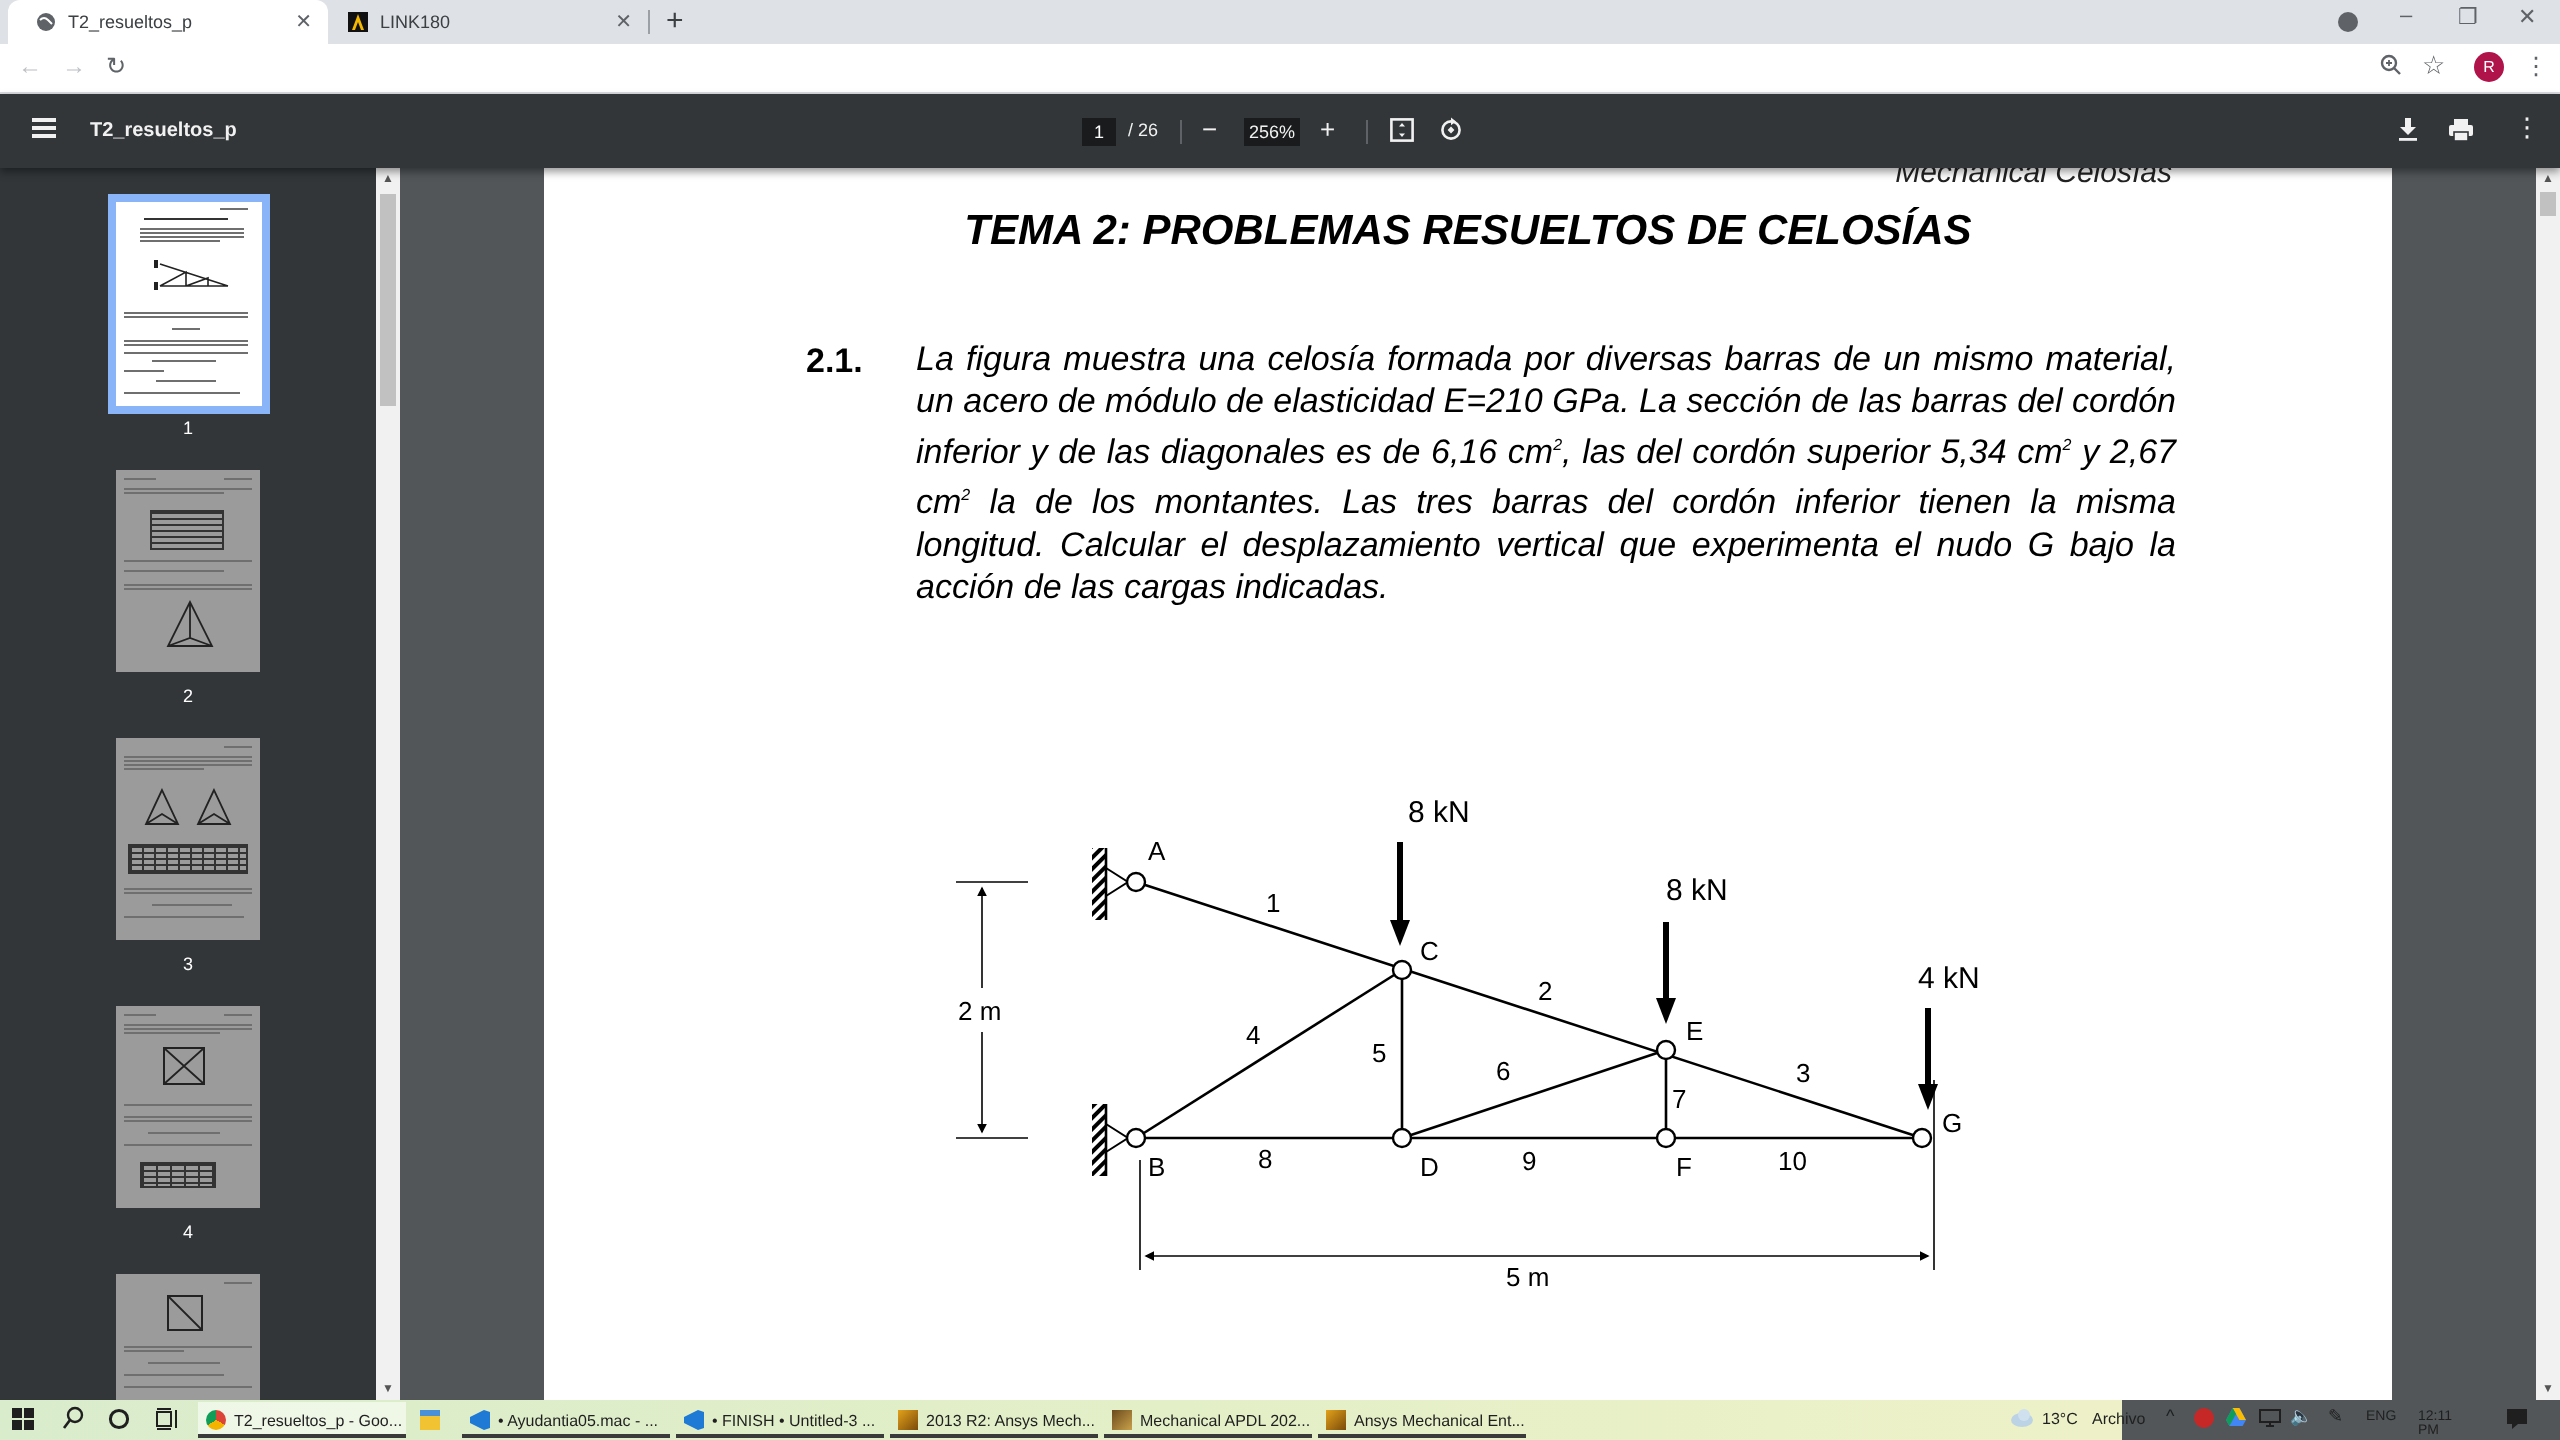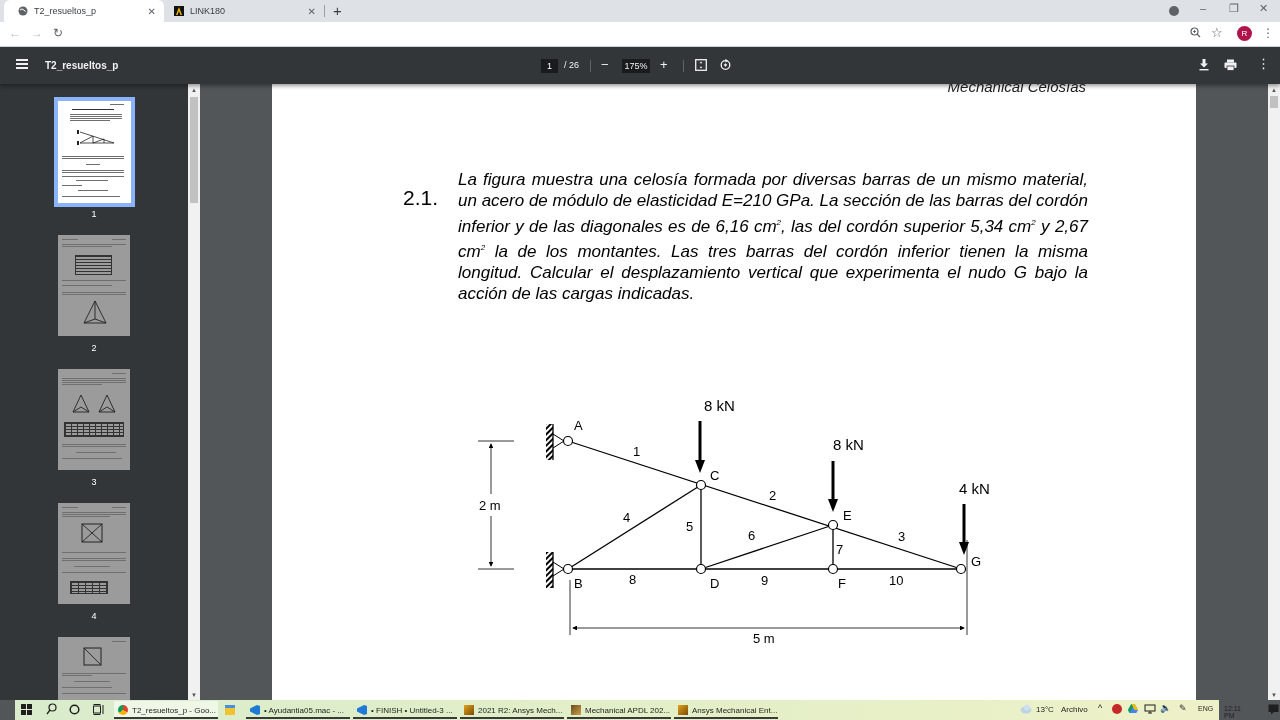--- a/index.html
+++ b/index.html
@@ -41,26 +41,26 @@
   .tline { position: absolute; height: 1px; background: #6f6f6f; }
   .sb-scroll { position: absolute; left: 188px; top: 84px; width: 12px; height: 616px; background: #f1f1f1; }
   .sb-thumb { position: absolute; left: 190px; top: 97px; width: 8px; height: 106px; background: #c1c1c1; }
   
   .viewer { position: absolute; left: 200px; top: 84px; width: 1068px; height: 616px; background: #525659; overflow: hidden; }
   .page { position: absolute; left: 72px; top: -30px; width: 924px; height: 800px; background: #fff; }
   .main-scroll { position: absolute; left: 1268px; top: 84px; width: 12px; height: 616px; background: #f1f1f1; }
   .main-thumb { position: absolute; left: 1270px; top: 96px; width: 8px; height: 12px; background: #c1c1c1; }
   .header-right { position: absolute; right: 110px; top: 24px; font-size: 15px; font-style: italic; color: #222; }
   .doc-title { position: absolute; left: 0; width: 924px; top: 50px; text-align: center; font-size: 21px; font-weight: bold; font-style: italic; color: #000; }
-  .prob-num { position: absolute; left: 131px; top: 132px; font-size: 21px; font-weight: normal; }
+  .prob-num { position: absolute; left: 131px; top: 117px; font-size: 17px; font-weight: bold; }
   .prob-text { position: absolute; left: 186px; top: 115px; width: 630px; font-size: 17px; font-style: italic; line-height: 21.3px; text-align: justify; color: #000; }
   .prob-text sup { font-size: 8px; }
   .diagram { position: absolute; left: 200px; top: 300px; }
   
-  .taskbar { position: absolute; left: 0; top: 700px; width: 1204px; height: 20px; background: linear-gradient(90deg, #d9eccc 0%, #e3efc7 55%, #eef1c8 100%); display: flex; align-items: center; font-size: 8px; color: #1f1f1f; margin-left: 15px; }
+  .taskbar { position: absolute; left: 0; top: 700px; width: 1061px; height: 20px; background: linear-gradient(90deg, #d9eccc 0%, #e3efc7 55%, #eef1c8 100%); display: flex; align-items: center; font-size: 8px; color: #1f1f1f; }
   .tb-app { position: absolute; top: 1px; height: 18px; display: flex; align-items: center; padding-left: 4px; white-space: nowrap; }
   .tb-app .ico { width: 10px; height: 10px; margin-right: 4px; display: inline-block; }
   .tb-app .underline { position: absolute; left: 0; right: 0; bottom: 0; height: 2px; background: #3a3a3a; }
   .tb-app.active { background: rgba(255,255,255,.55); }
   .tray { position: absolute; top: 5px; font-size: 8px; }
 </style>
 </head>
 <body>
 
 <div class="tabstrip">
@@ -111,21 +111,21 @@
   <div class="menu">
       <span></span>
       <span></span>
       <span></span>
     </div>
   <div class="title">T2_resueltos_p</div>
   <div class="pageinput">1</div>
   <div class="pagetotal">/ 26</div>
   <div class="vsep" style="left:590px;"></div>
   <div class="tbicon" style="left:601px;">−</div>
-  <div class="zoominput">175%</div>
+  <div class="zoominput">256%</div>
   <div class="tbicon" style="left:660px;">+</div>
   <div class="vsep" style="left:683px;"></div>
   <div class="tbicon" style="left:695px;top:12px;">
     <svg width="12" height="12" viewBox="0 0 12 12">
         <rect x="0.7" y="0.7" width="10.6" height="10.6" fill="none" stroke="#f1f1f1" stroke-width="1.3"></rect>
         <path d="M6 2.5 L4.5 4.3 H7.5Z M6 9.5 L4.5 7.7 H7.5Z" fill="#f1f1f1"></path>
       </svg>
   </div>
   <div class="tbicon" style="left:719px;top:11px;">
     <svg width="13" height="13" viewBox="0 0 13 13">
@@ -244,20 +244,21 @@
 </div>
 <div class="sb-scroll">
   <div style="position:absolute;left:3px;top:3px;font-size:6px;color:#555;">▲</div>
   <div style="position:absolute;left:3px;bottom:2px;font-size:6px;color:#555;">▼</div>
 </div>
 <div class="sb-thumb"></div>
 
 <div class="viewer">
   <div class="page">
     <div class="header-right">Mechanical Celosías</div>
+    <div class="doc-title">TEMA 2: PROBLEMAS RESUELTOS DE CELOSÍAS</div>
     <div class="prob-num">2.1.</div>
     <div class="prob-text"><span>La figura muestra una celosía formada por diversas barras de un mismo material, un acero de módulo de elasticidad E=210 GPa. La sección de las barras del cordón inferior y de las diagonales es de 6,16 cm</span><sup>2</sup><span>, las del cordón superior 5,34 cm</span><sup>2</sup><span> y 2,67 cm</span><sup>2</sup><span> la de los montantes. Las tres barras del cordón inferior tienen la misma longitud. Calcular el desplazamiento vertical que experimenta el nudo G bajo la acción de las cargas indicadas.</span></div>
 
     <svg class="diagram" width="560" height="280" viewBox="0 0 560 280" style="left:200px;top:340px;">
       <defs>
         <pattern id="hatch" width="4" height="4" patternUnits="userSpaceOnUse" patternTransform="rotate(45)">
           <rect width="2" height="4" fill="#000"></rect>
         </pattern>
         <marker id="dimArrow" markerWidth="6" markerHeight="6" refX="5" refY="3" orient="auto">
             <path d="M0 0 L6 3 L0 6Z" fill="#000"></path>
@@ -388,21 +389,21 @@
     <span>• Ayudantia05.mac - ...</span>
     <span class="underline"></span>
   </div>
   <div class="tb-app" style="left:338px;width:104px;">
     <span class="ico" style="background:#1f7ad6;clip-path:polygon(0 35%,70% 0,100% 10%,100% 90%,70% 100%,0 65%);"></span>
     <span>• FINISH • Untitled-3 ...</span>
     <span class="underline"></span>
   </div>
   <div class="tb-app" style="left:445px;width:104px;">
     <span class="ico" style="background:linear-gradient(135deg,#e3a21a,#7a4a0a);"></span>
-    <span>2021 R2: Ansys Mech...</span>
+    <span>2013 R2: Ansys Mech...</span>
     <span class="underline"></span>
   </div>
   <div class="tb-app" style="left:552px;width:104px;align-items:center;">
     <span class="ico" style="background:linear-gradient(135deg,#6b4a1d,#c9a14a);"></span>
     <span>Mechanical APDL 202...</span>
     <span class="underline"></span>
   </div>
   <div class="tb-app" style="left:659px;width:104px;align-items:center;">
     <span class="ico" style="background:linear-gradient(135deg,#e3a21a,#7a4a0a);"></span>
     <span>Ansys Mechanical Ent...</span>

